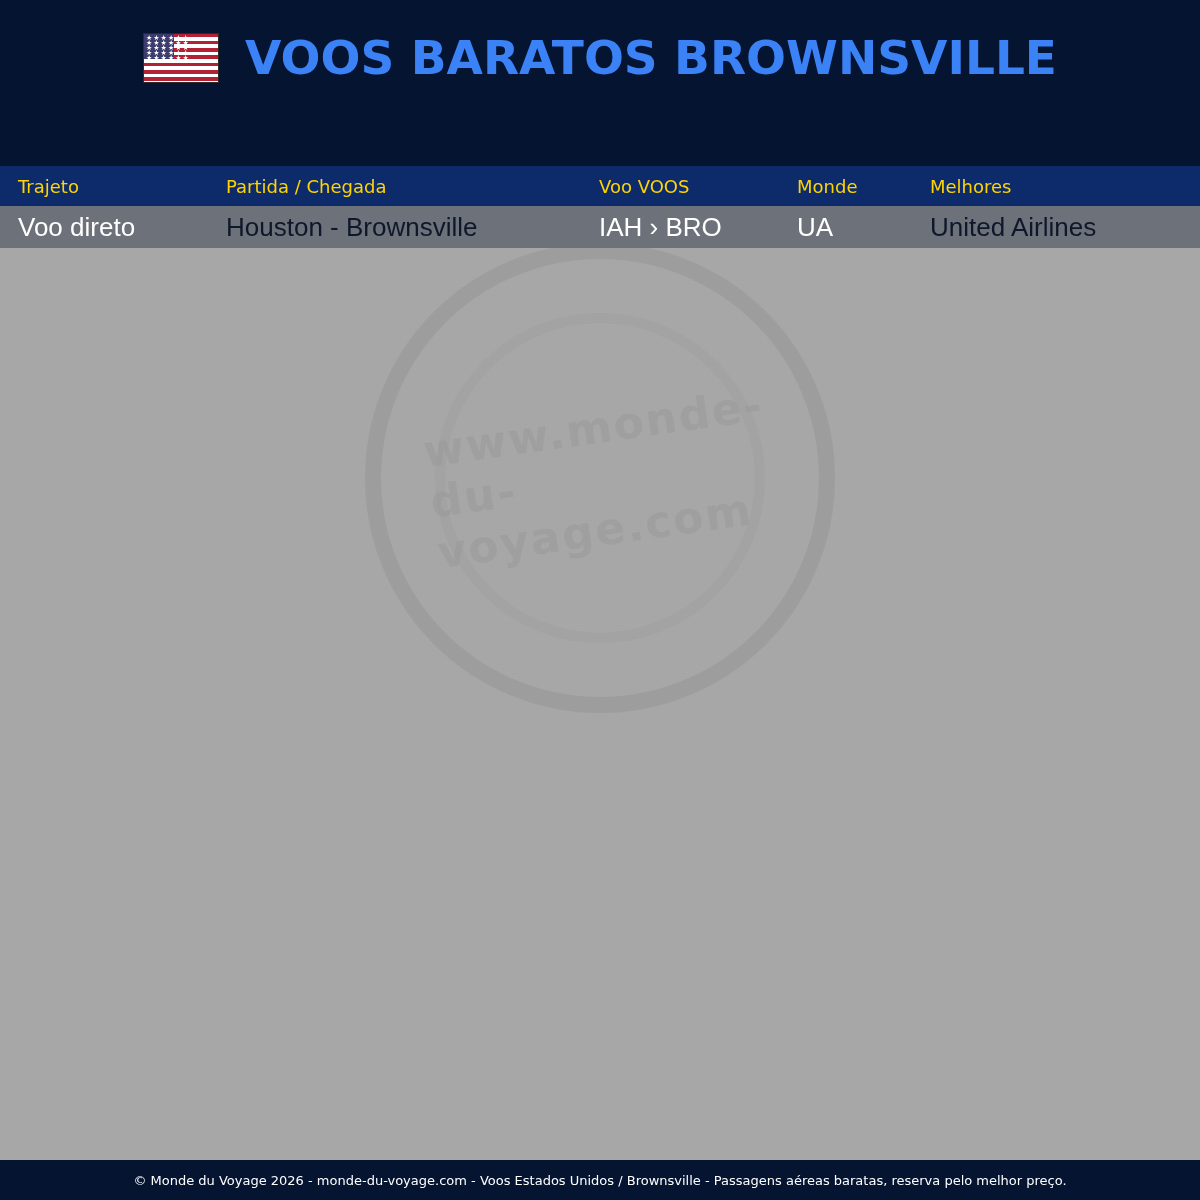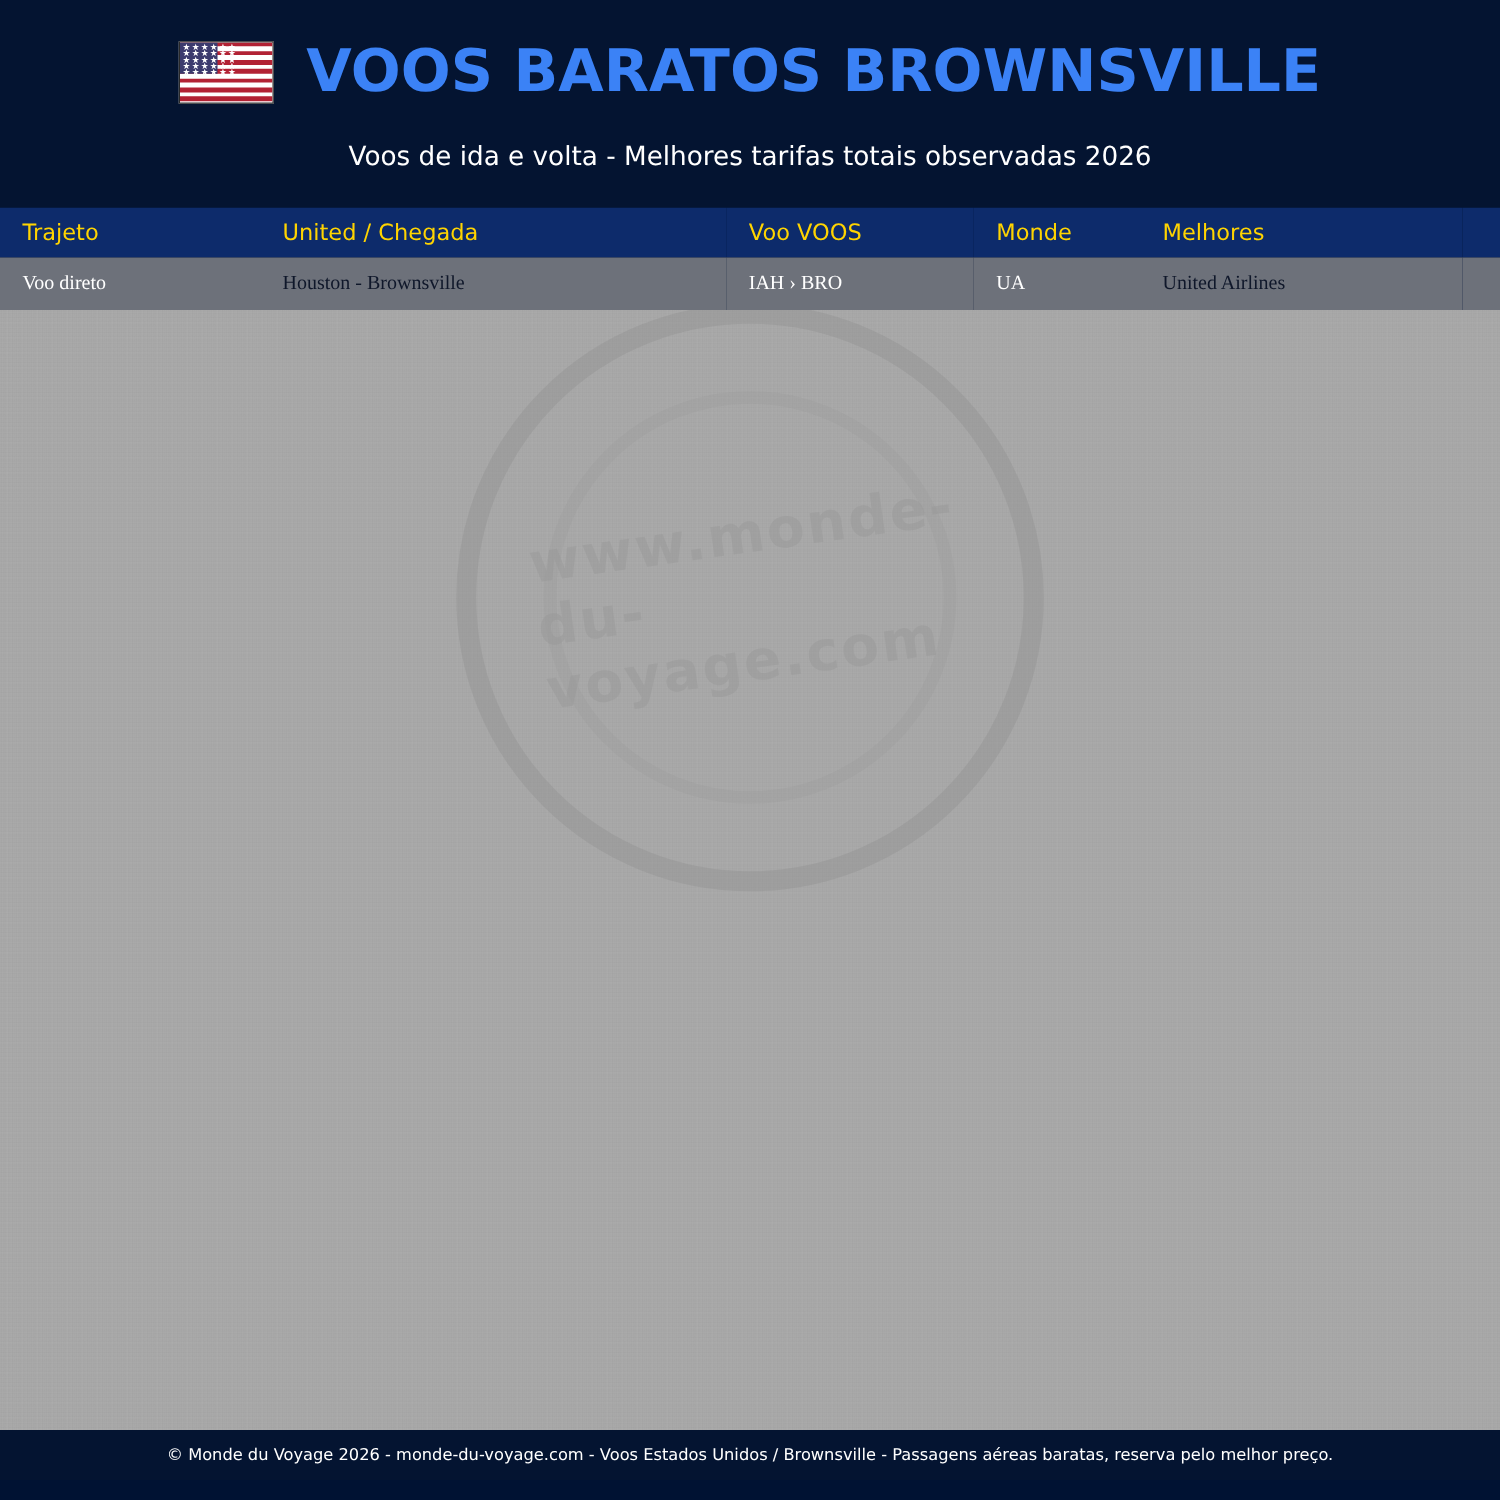--- a/index.html
+++ b/index.html
@@ -107,23 +107,23 @@
   }
   .thead-row th.right {
     text-align: right;
     padding-right: 18px;
   }
   .data-row {
     background: #6d717a;
     height: 42px;
   }
   .data-row td {
-    font-size: 16px;
+    font-size: 26px;
     padding: 0 0 0 18px;
-    font-family: Liberation Serif, serif;
+    font-family: Liberation Sans, sans-serif;
     white-space: nowrap;
   }
   .data-row td.right {
     text-align: right;
     padding-right: 18px;
   }
   .c-white { color: #ffffff; }
   .c-yellow { color: #0f172a; }
   
   .body-area {
@@ -169,21 +169,21 @@
     font-size: 44px;
     font-weight: bold;
     letter-spacing: 2px;
     transform: rotate(-8deg);
     font-family: "DejaVu Sans", sans-serif;
   }
   
   .footer {
     position: absolute;
     left: 0;
-    bottom: 16px;
+    bottom: 0;
     width: 100%;
     height: 40px;
     background: #041431;
     display: flex;
     align-items: center;
     justify-content: center;
   }
   .footer-text {
     color: #ffffff;
     font-size: 13px;
@@ -203,28 +203,27 @@
         <div class="stripe" style="top:30.4%"></div>
         <div class="stripe" style="top:45.6%"></div>
         <div class="stripe" style="top:60.8%"></div>
         <div class="stripe" style="top:76%"></div>
         <div class="stripe" style="top:91.2%"></div>
         <div class="canton"></div>
         <div class="stars">★★★★★★<br>★★★★★★<br>★★★★★★<br>★★★★★★<br>★★★★★★</div>
       </div>
       <div class="main-title">VOOS BARATOS BROWNSVILLE</div>
     </div>
-    <div class="subtitle">Voos de ida e volta - Melhores tarifas totais observadas 2026</div>
   </div>
 
   <table class="table">
     <thead>
       <tr class="thead-row">
         <th style="width:190px">Trajeto</th>
-        <th style="width:355px">United / Chegada</th>
+        <th style="width:355px">Partida / Chegada</th>
         <th style="width:180px">Voo VOOS</th>
         <th style="width:115px">Monde</th>
         <th style="width:240px">Melhores</th>
         <th class="right" style="width:120px">Ida e volta</th>
       </tr>
     </thead>
     <tbody>
       <tr class="data-row">
         <td class="c-white">Voo direto</td>
         <td class="c-yellow">Houston - Brownsville</td>

